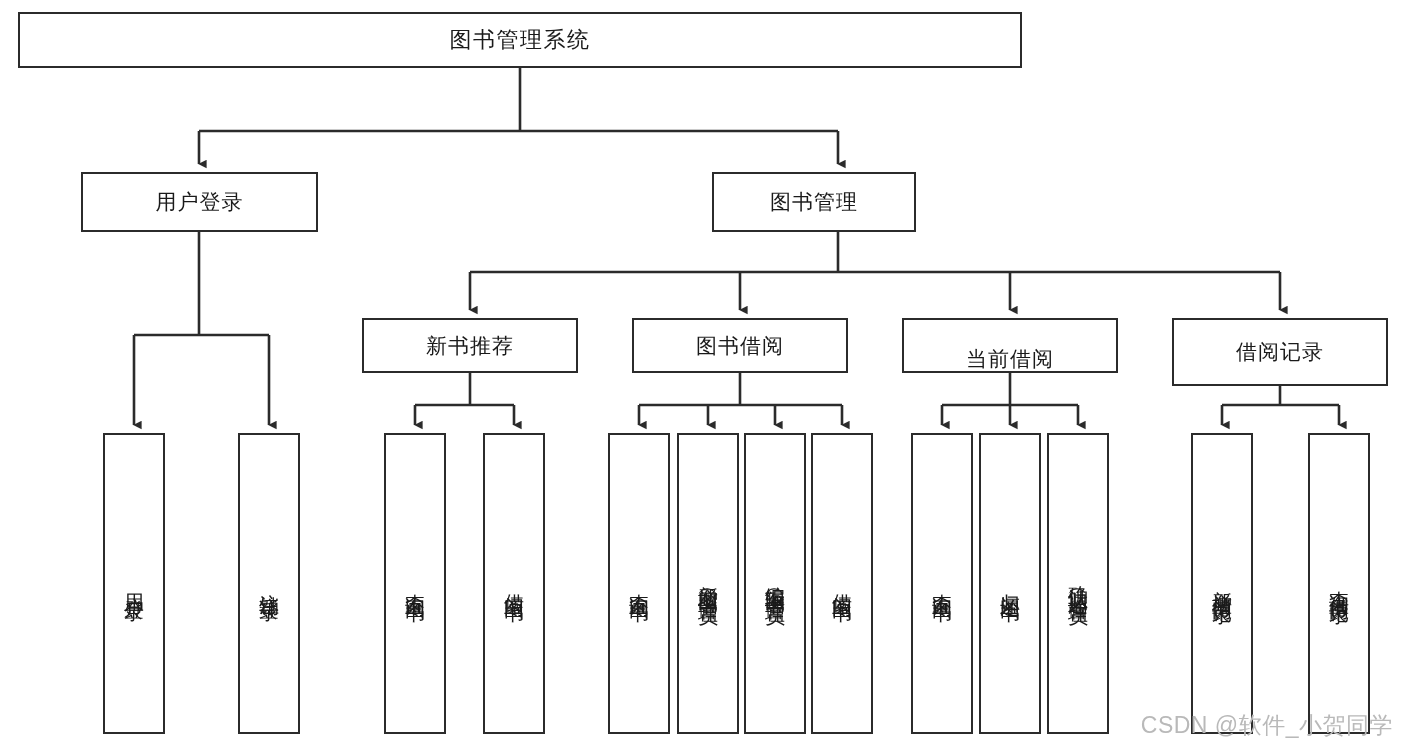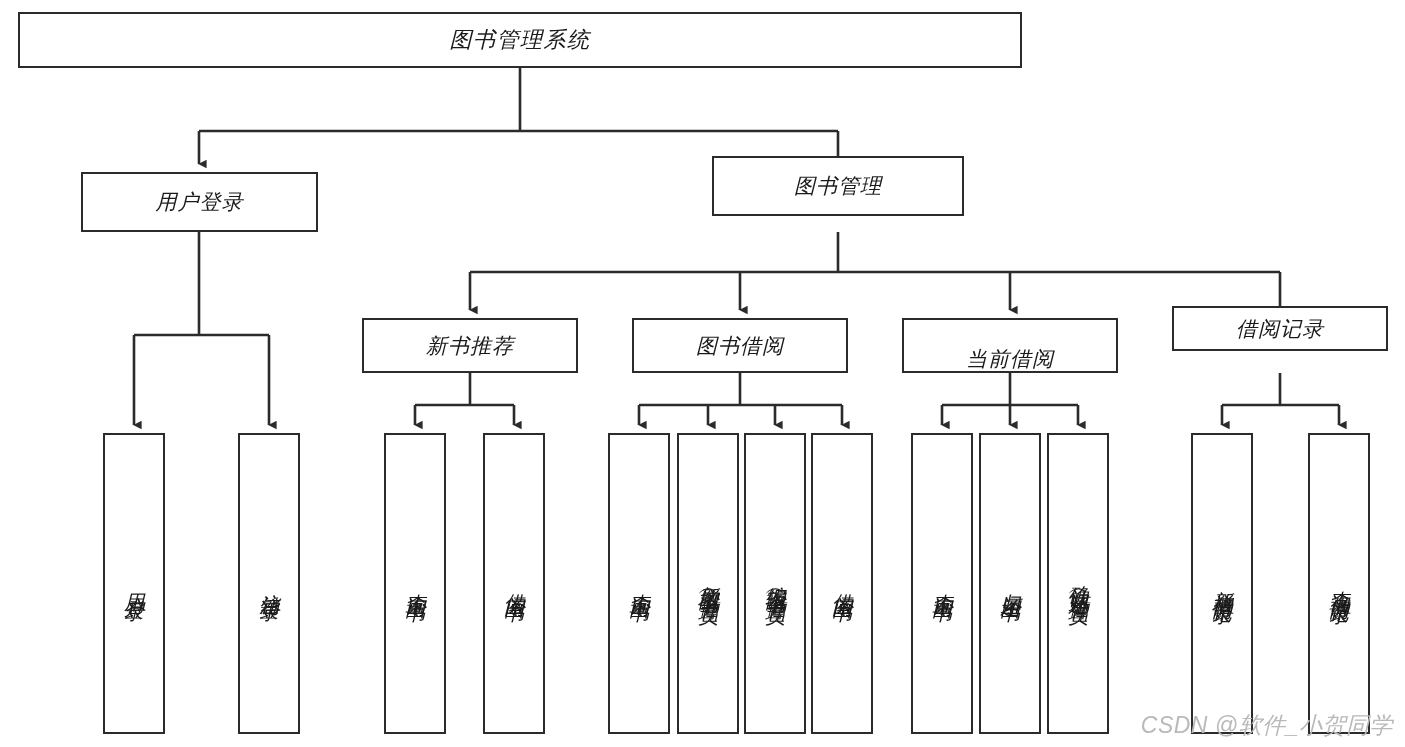--- a/index.html
+++ b/index.html
@@ -8,21 +8,20 @@
     background:#ffffff;
     font-family:"Liberation Sans","DejaVu Sans",sans-serif;
     color:#1a1a1a;
   }
   #canvas{
     position:relative;
     width:1405px;
     height:747px;
     background:#ffffff;
     overflow:hidden;
-    font-style:italic;
   }
   svg#edges{
     position:absolute;
     left:0; top:0;
     width:1405px;
     height:747px;
     pointer-events:none;
   }
   .node{
     position:absolute;
@@ -124,34 +123,34 @@
     </g>
   </svg>
 
   <div class="node horizontal root" style="left:18px; top:12px; width:1004px; height:56px;">
     <span>图书管理系统</span>
   </div>
 
   <div class="node horizontal" style="left:81px; top:172px; width:237px; height:60px;">
     <span>用户登录</span>
   </div>
-  <div class="node horizontal" style="left:712px; top:156px; width:252px; height:60px;">
+  <div class="node horizontal" style="left:712px; top:172px; width:204px; height:60px;">
     <span>图书管理</span>
   </div>
 
   <div class="node horizontal" style="left:362px; top:318px; width:216px; height:55px;">
     <span>新书推荐</span>
   </div>
   <div class="node horizontal" style="left:632px; top:318px; width:216px; height:55px;">
     <span>图书借阅</span>
   </div>
   <div class="node horizontal" style="left:902px; top:318px; width:216px; height:55px;align-items:flex-end;">
     <span>当前借阅</span>
   </div>
-  <div class="node horizontal" style="left:1172px; top:306px; width:216px; height:45px;">
+  <div class="node horizontal" style="left:1172px; top:318px; width:216px; height:68px;">
     <span>借阅记录</span>
   </div>
 
   <div class="node leaf" style="left:103px; top:433px; width:62px; height:301px;">
     <span class="vlabel">用户登录</span>
   </div>
   <div class="node leaf" style="left:238px; top:433px; width:62px; height:301px;">
     <span class="vlabel">注销登录</span>
   </div>
 

